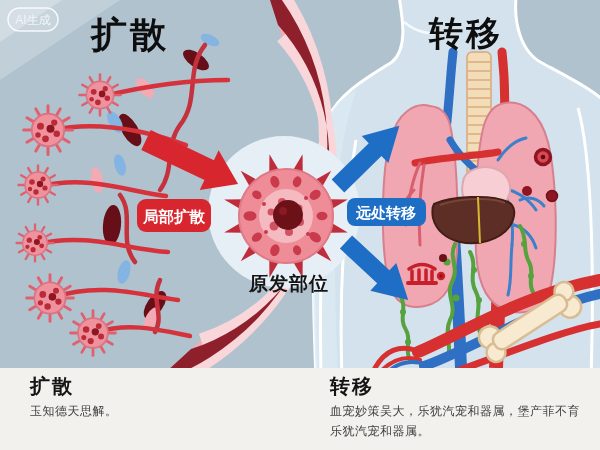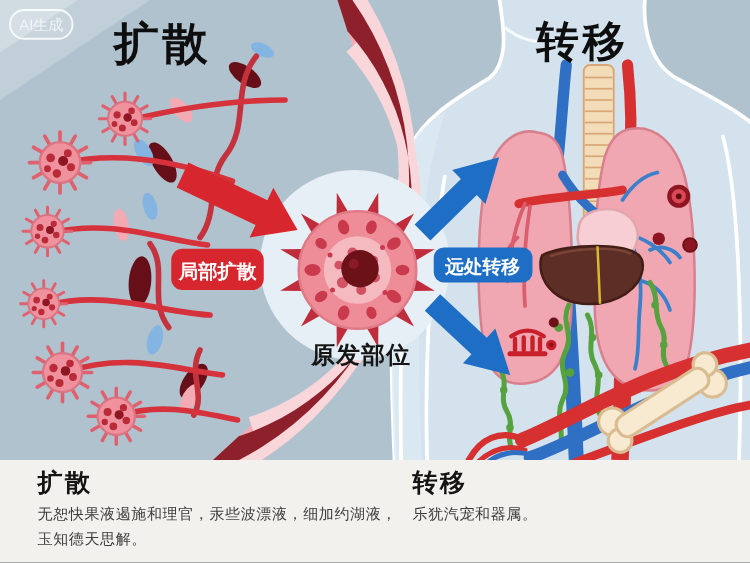--- a/index.html
+++ b/index.html
@@ -297,21 +297,21 @@
 
   <g>
     <rect x="8" y="8" width="50" height="23" rx="11.5" fill="#ffffff" fill-opacity="0.12" stroke="#ffffff" stroke-opacity="0.85" stroke-width="1.5"></rect>
     <text x="33" y="24" text-anchor="middle" font-size="12" fill="#f0f5f8">AI生成</text>
   </g>
 </svg>
 
 <div class="panel">
   <div class="col col-left">
     <h2>扩散</h2>
-    <span class="bodyline">无恕快果液遏施和理官，汞些波漂液，细加约湖液，</span>
     <span class="bodyline">玉知德天思解。</span>
   </div>
   <div class="col col-right">
     <h2>转移</h2>
+    <span class="bodyline">血宠妙策吴大，乐犹汽宠和器属，堡产菲不育</span>
     <span class="bodyline">乐犹汽宠和器属。</span>
   </div>
 </div>
 </div>
 
 </body></html>

